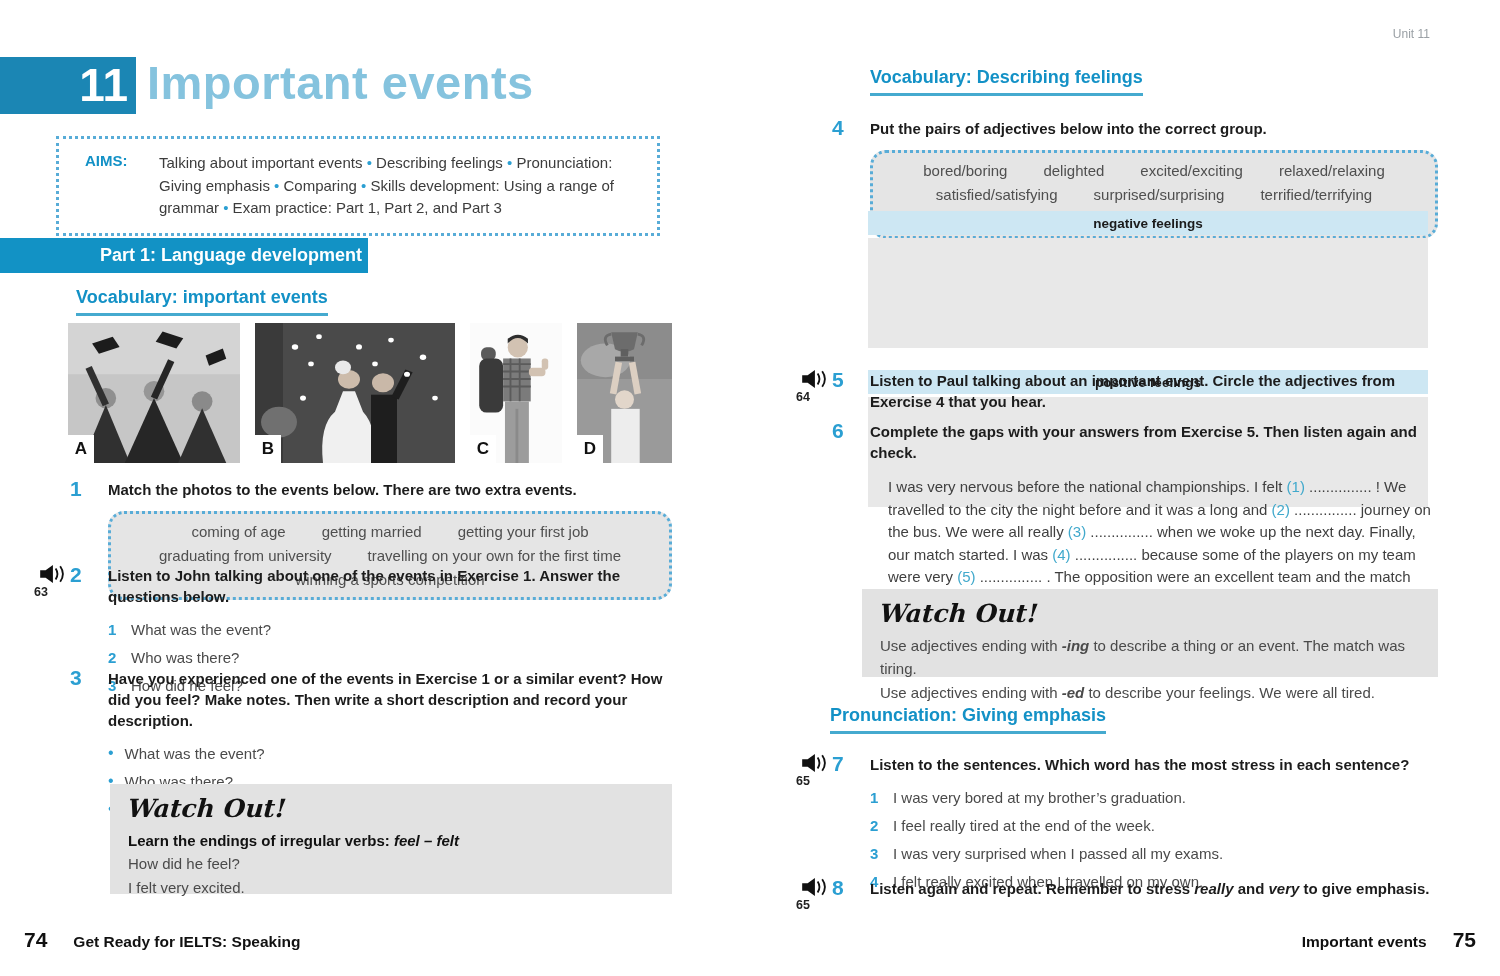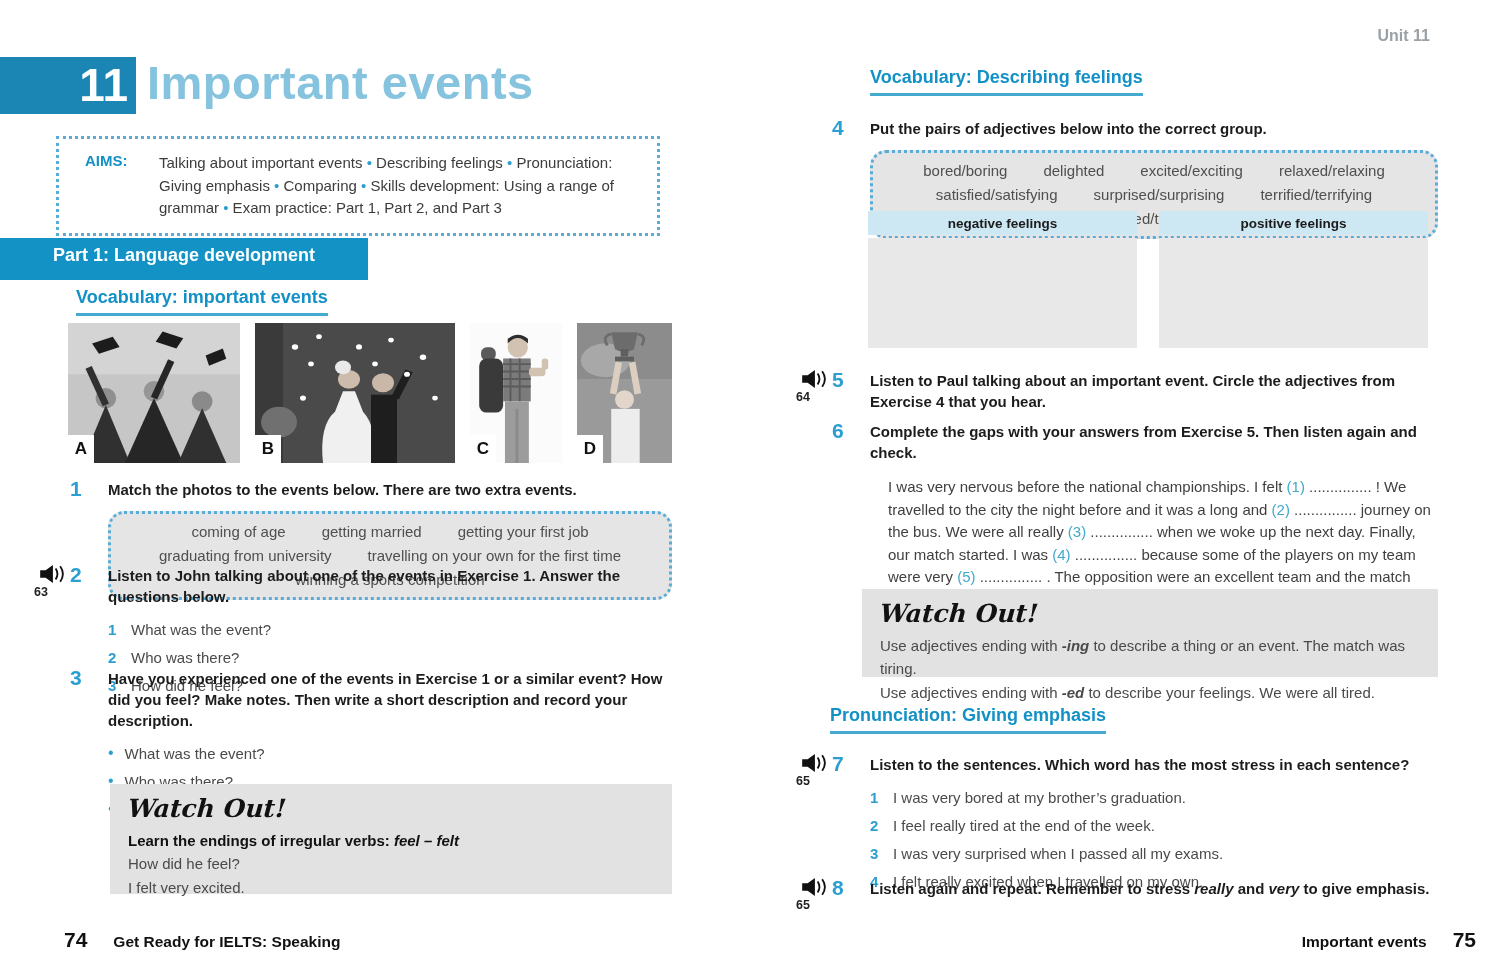--- a/index.html
+++ b/index.html
@@ -36,44 +36,44 @@
 
   
   .unit-box{position:absolute;left:0;top:57px;width:136px;height:57px;background:#1b86b4;
             color:#fff;font-size:46px;font-weight:bold;text-align:right;line-height:56px;
             padding-right:8px;box-sizing:border-box;}
   .main-title{position:absolute;left:147px;top:55px;font-size:47px;font-weight:bold;color:#85c3de;letter-spacing:0.5px;}
   .aims{position:absolute;left:56px;top:136px;width:604px;box-sizing:border-box;
         border:3px dotted #58acd7;padding:13px 14px 13px 26px;display:flex;}
   .aims-label{width:74px;flex:none;color:#1391c6;font-weight:bold;font-size:15px;}
   .aims-text{flex:1;max-width:492px;font-size:15px;color:#3c3c3c;line-height:1.5;}
-  .part-banner{position:absolute;left:0;top:238px;width:368px;height:42px;background:#1292c5;
+  .part-banner{position:absolute;left:0;top:238px;width:368px;height:35px;background:#1292c5;
                color:#fff;font-weight:bold;font-size:18px;line-height:35px;
-               padding-left:53px;box-sizing:border-box;}
+               padding-left:100px;box-sizing:border-box;}
 
   
   .photos{position:absolute;left:68px;top:323px;width:604px;height:140px;display:flex;gap:15px;}
   .photo{position:relative;height:140px;flex:none;}
   .photo svg{display:block;width:100%;height:100%;}
   .pa{width:172px;}.pb{width:200px;}.pc{width:92px;}.pd{width:95px;}
   .photo-label{position:absolute;left:0;bottom:0;width:26px;height:28px;background:#fff;
                color:#111;font-weight:bold;font-size:17px;display:flex;align-items:center;justify-content:center;}
 
   
-  .unit-label{position:absolute;right:70px;top:27px;font-size:16px;font-weight:bold;color:#9aa0a5;text-align:right;}
-  .tbl{position:absolute;left:868px;top:211px;width:560px;display:flex;gap:22px;}
+  .unit-label{position:absolute;right:70px;top:27px;font-size:12px;font-weight:normal;color:#9aa0a5;text-align:right;}
+  .tbl{position:absolute;left:868px;top:211px;width:560px;display:flex;gap:22px;flex-direction:column;}
   .tbl-col{flex:1;}
   .tbl-th{height:24px;background:#cde7f3;font-weight:bold;font-size:13.5px;color:#1b1b1b;
           display:flex;align-items:center;justify-content:center;}
   .tbl-td{height:110px;background:#e8e8e8;margin-top:3px;}
   .gaptext{margin-top:13px;margin-left:18px;width:552px;font-weight:normal;
            font-size:15px;color:#3f3f3f;line-height:1.5;}
 
   
-  .footer{position:absolute;display:flex;align-items:baseline;gap:26px;margin-left:40px;}
+  .footer{position:absolute;display:flex;align-items:baseline;gap:26px;}
   .pgnum{font-size:21px;font-weight:bold;color:#111;}
   .pgtitle{font-size:15.5px;font-weight:bold;color:#111;}
 </style>
 </head>
 <body>
 
 <div class="page">
 
   <div class="unit-box">
     <span>11</span>

